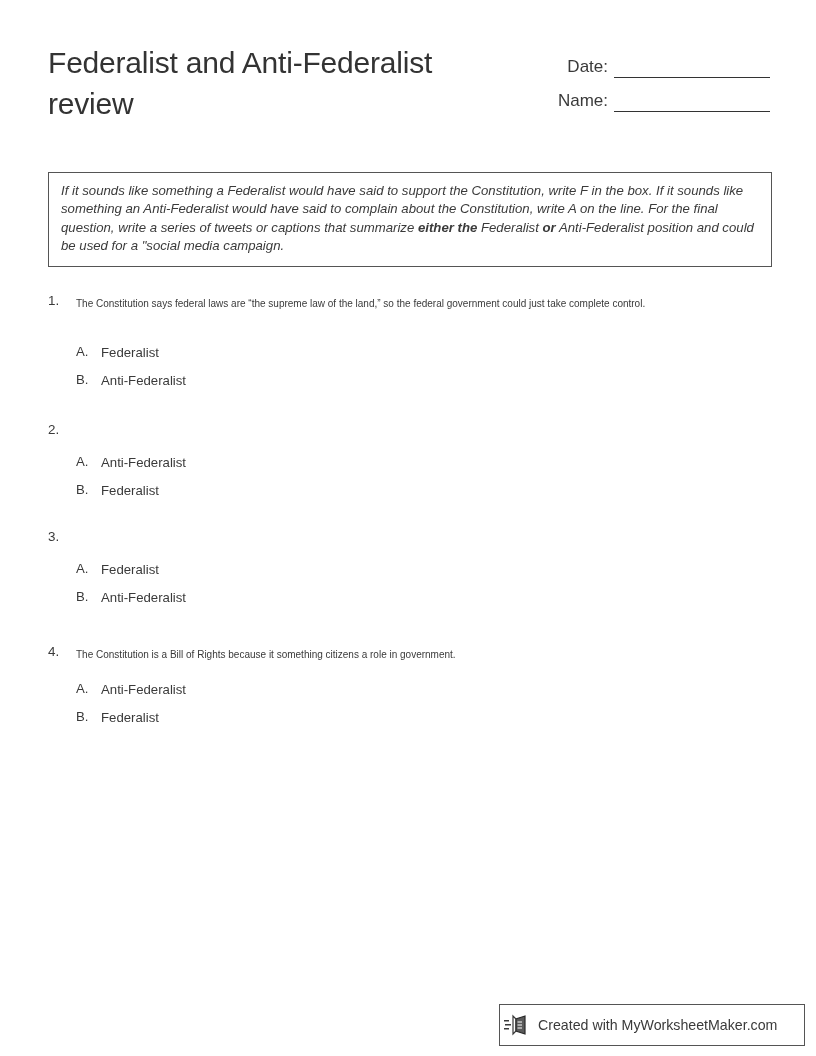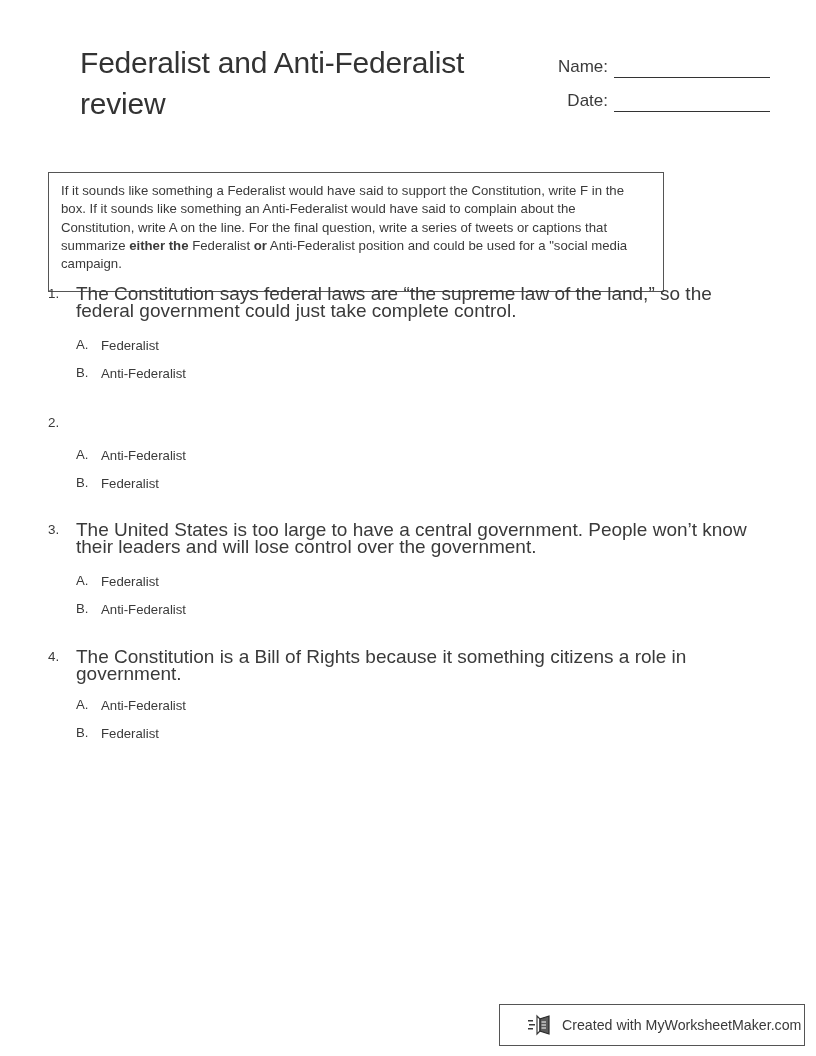--- a/index.html
+++ b/index.html
@@ -27,21 +27,20 @@
   .worksheet-title {
     position: absolute;
     left: 48px;
     top: 42px;
     width: 460px;
     font-size: 30px;
     line-height: 41px;
     font-weight: 400;
     color: #333333;
     letter-spacing: -0.2px;
-    margin-left: 32px;
   }
   .namedate {
     position: absolute;
     left: 520px;
     top: 44px;
     width: 250px;
   }
   .nd-row {
     display: flex;
     align-items: flex-end;
@@ -58,24 +57,25 @@
     width: 156px;
     border-bottom: 1.6px solid #333333;
     height: 22px;
   }
 
   
   .instruction-box {
     position: absolute;
     left: 48px;
     top: 172px;
-    width: 616px;
+    width: 724px;
     box-sizing: border-box;
     border: 1.3px solid #555555;
-    padding: 9px 12px 18px 12px;
+    padding: 9px 12px 11px 12px;
+    font-style: italic;
   }
   .instruction-text {
     font-size: 13.2px;
     line-height: 18.3px;
     color: #3a3a3a;
   }
   .instruction-text b { font-weight: 700; }
 
   
   .questions {
@@ -93,23 +93,24 @@
   }
   .q-num {
     position: absolute;
     left: 48px;
     top: 0;
     font-size: 13.4px;
     line-height: 18.6px;
     color: #3a3a3a;
   }
   .q-text {
-    font-size: 19px;
-    line-height: 17px;
-    color: #3a3a3a;
+    font-size: 10px;
+    line-height: 23px;
+    color: #3a3a3a;
+    margin-top: 7px;
   }
   .q-text.two-line { min-height: 37.2px; }
   .q-text.one-line { min-height: 37.2px; }
 
   .options { margin-top: 14px; }
   .opt-row {
     position: relative;
     padding-left: 101px;
     height: 28px;
   }
@@ -136,21 +137,21 @@
     position: absolute;
     left: 499px;
     top: 1004px;
     width: 306px;
     height: 42px;
     box-sizing: border-box;
     border: 1.3px solid #555555;
     background: #ffffff;
     display: flex;
     align-items: center;
-    padding-left: 28px;
+    padding-left: 4px;
   }
   .badge-logo {
     width: 26px;
     height: 24px;
     flex: 0 0 26px;
     margin-right: 8px;
     display: block;
   }
   .badge-text {
     font-size: 14.2px;
@@ -160,27 +161,27 @@
   }
 </style>
 </head>
 <body>
 
 <div class="header">
   <div class="worksheet-title">Federalist and Anti-Federalist review</div>
 
   <div class="namedate">
     <div class="nd-row">
+      <span class="nd-label">Date:</span>
+      <span class="nd-line"></span>
+    </div>
+    <div class="nd-row">
       <span class="nd-label">Name:</span>
       <span class="nd-line"></span>
     </div>
-    <div class="nd-row">
-      <span class="nd-label">Date:</span>
-      <span class="nd-line"></span>
-    </div>
   </div>
 </div>
 
 <div class="instruction-box">
   <div class="instruction-text"><span>If it sounds like something a Federalist would have said to support the Constitution, write F in the box. If it sounds like something an Anti-Federalist would have said to complain about the Constitution, write A on the line. For the final question, write a series of tweets or captions that summarize </span><b>either the</b><span> Federalist </span><b>or</b><span> Anti-Federalist position and could be used for a "social media campaign.</span></div>
 </div>
 
 <div class="questions">
 
   <div class="question-block">
@@ -216,21 +217,20 @@
         <span class="opt-label">Federalist</span>
       </div>
     </div>
   </div>
 
   <div class="q-gap-2"></div>
 
   <div class="question-block">
     <div class="q-row">
       <span class="q-num">3.</span>
-      <div class="q-text two-line">The United States is too large to have a central government. People won’t know their leaders and will lose control over the government.</div>
     </div>
     <div class="options">
       <div class="opt-row">
         <span class="opt-letter">A.</span>
         <span class="opt-label">Federalist</span>
       </div>
       <div class="opt-row">
         <span class="opt-letter">B.</span>
         <span class="opt-label">Anti-Federalist</span>
       </div>

